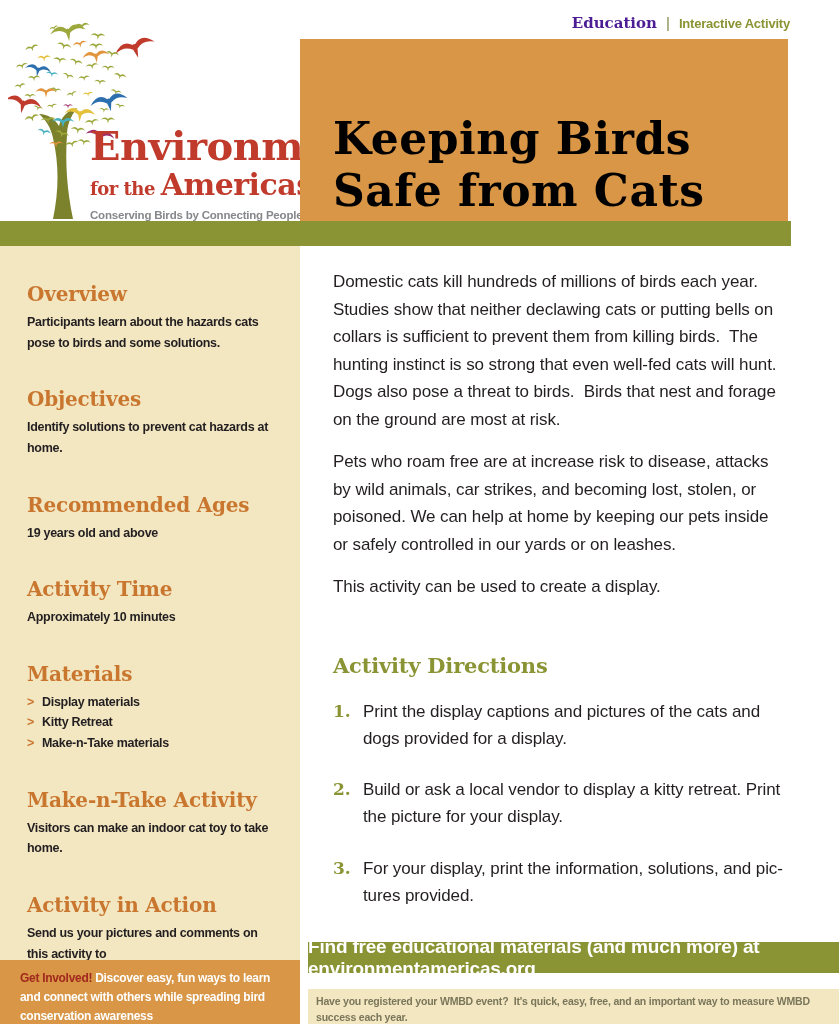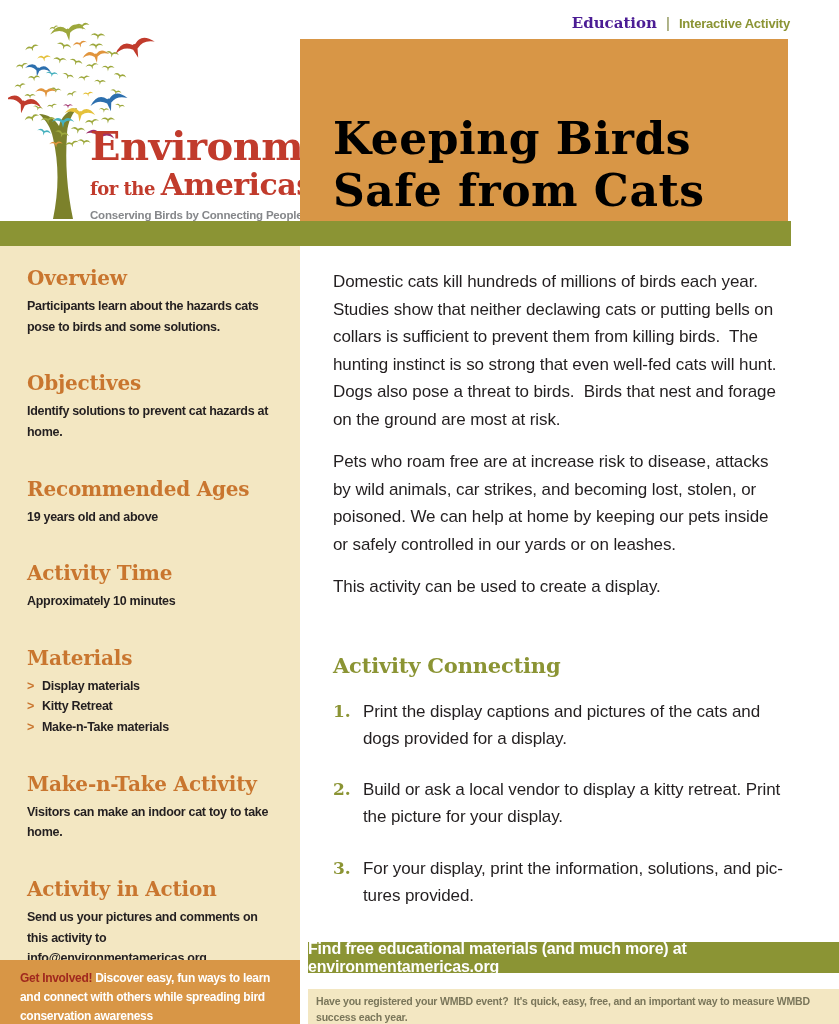--- a/index.html
+++ b/index.html
@@ -41,21 +41,21 @@
   .org2 .small { font-size:18px; letter-spacing:-0.5px; }
   .org2 .big { font-size:30px; letter-spacing:-0.5px; }
   .tagline {
     margin-top:7px; font-size:11.5px; font-weight:bold; color:#85878A; letter-spacing:-0.2px; white-space:nowrap;
   }
   
   .sidebar {
     position:absolute; left:0; top:246px; width:300px; height:714px; background:#F3E7C2;
     box-sizing:border-box; padding:20px 24px 0 27px;
   }
-  .sb-section { margin-bottom:34px; }
+  .sb-section { margin-bottom:34px;margin-top:16px; }
   .sb-heading {
     margin:0 0 6px 0; font-family:"DejaVu Serif", serif; font-weight:bold;
     font-size:20px; color:#C9762F; letter-spacing:-0.2px;
   }
   .sb-body {
     margin:0; font-size:12.5px; font-weight:bold; color:#231F20;
     line-height:1.65; letter-spacing:-0.3px;
   }
   .sb-list { margin:2px 0 0 0; padding:0; list-style:none; }
   .sb-item {
@@ -85,21 +85,21 @@
   
   .foot-left {
     position:absolute; left:0; top:960px; width:300px; height:64px; background:#D89646;
     box-sizing:border-box; padding:9px 13px 0 20px;
     font-size:12px; font-weight:bold; line-height:1.6; letter-spacing:-0.3px; color:#ffffff;
   }
   .foot-left .gi { color:#A0281E; }
   .foot-banner {
     position:absolute; left:308px; top:942px; width:531px; height:31px; background:#8B9434;
     display:flex; align-items:center; justify-content:center;
-    color:#ffffff; font-size:16px; font-weight:bold; letter-spacing:-0.2px;
+    color:#ffffff; font-size:19px; font-weight:bold; letter-spacing:-0.2px;
   }
   .foot-note {
     position:absolute; left:308px; top:989px; width:531px; height:35px; background:#F3E7C2;
     box-sizing:border-box; padding:4px 16px 0 8px;
     color:#7A765A; font-size:10.5px; font-weight:bold; line-height:1.55; letter-spacing:-0.2px;
   }
 </style>
 </head>
 <body>
 
@@ -248,21 +248,21 @@
 
   <main class="main">
     <div id="paragraphs">
   <p class="para">Domestic cats kill hundreds of millions of birds each year.&nbsp; Studies show that neither declawing cats or putting bells on collars is sufficient to prevent them from killing birds.&nbsp; The hunting instinct is so strong that even well-fed cats will hunt.&nbsp; Dogs also pose a threat to birds.&nbsp; Birds that nest and forage on the ground are most at risk.</p>
 
   <p class="para">Pets who roam free are at increase risk to disease, attacks by wild animals, car strikes, and becoming lost, stolen, or poisoned. We can help at home by keeping our pets inside or safely controlled in our yards or on leashes.</p>
 
   <p class="para">This activity can be used to create a display.</p>
 </div>
     <section class="directions">
-      <h2 class="dir-heading">Activity Connecting</h2>
+      <h2 class="dir-heading">Activity Directions</h2>
       <div id="steps">
   <div class="step">
     <span class="step-num">1.</span>
     <span class="step-text">Print the display captions and pictures of the cats and dogs provided for a display.</span>
   </div>
 
   <div class="step">
     <span class="step-num">2.</span>
     <span class="step-text">Build or ask a local vendor to display a kitty retreat. Print the picture for your display.</span>
   </div>

